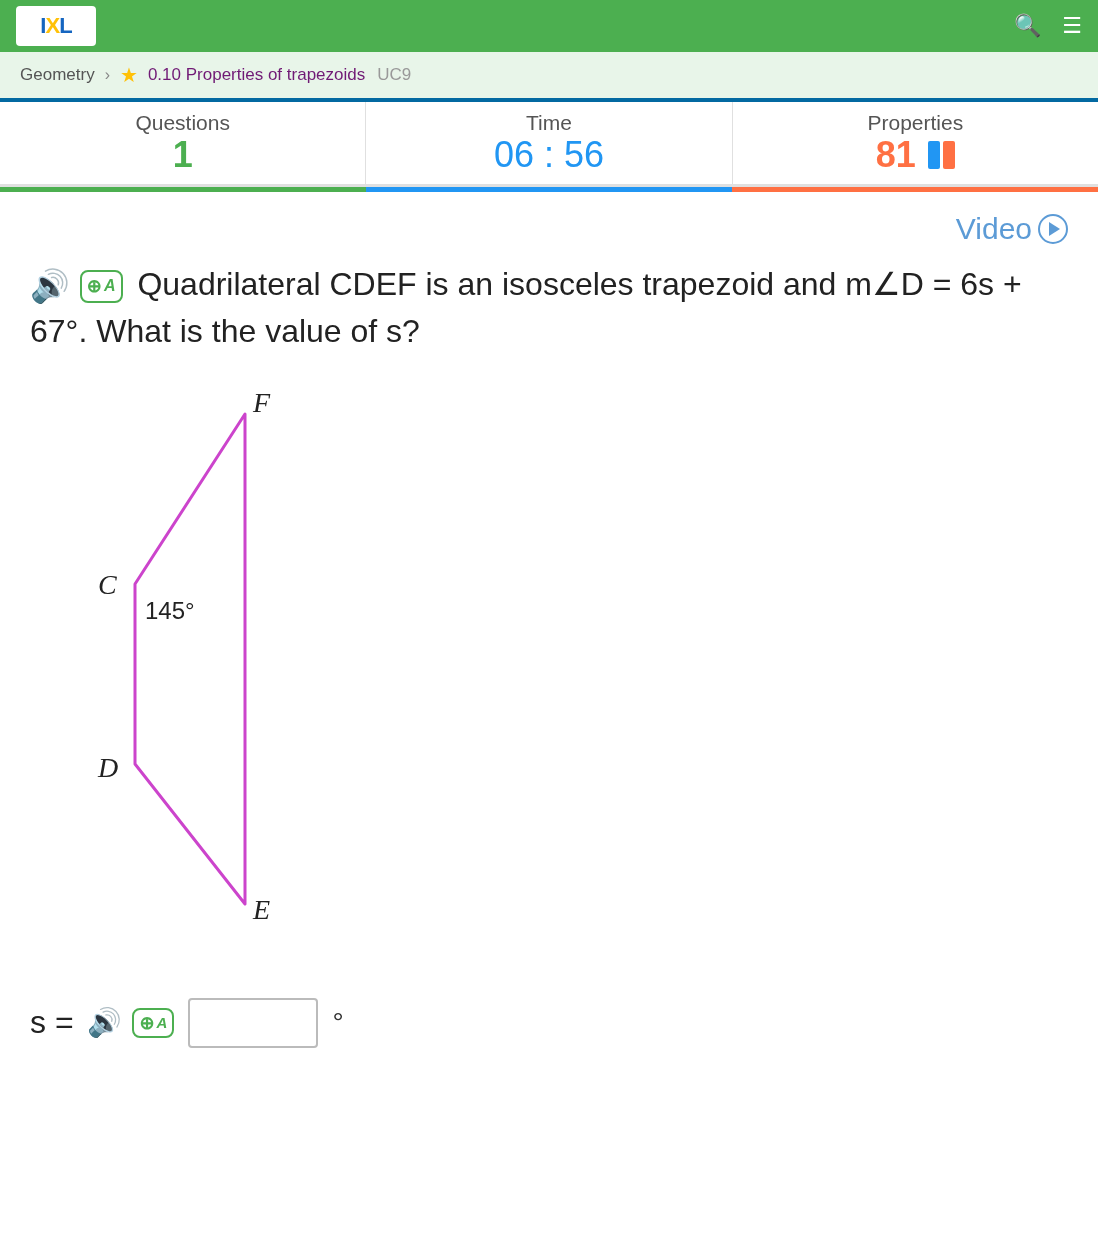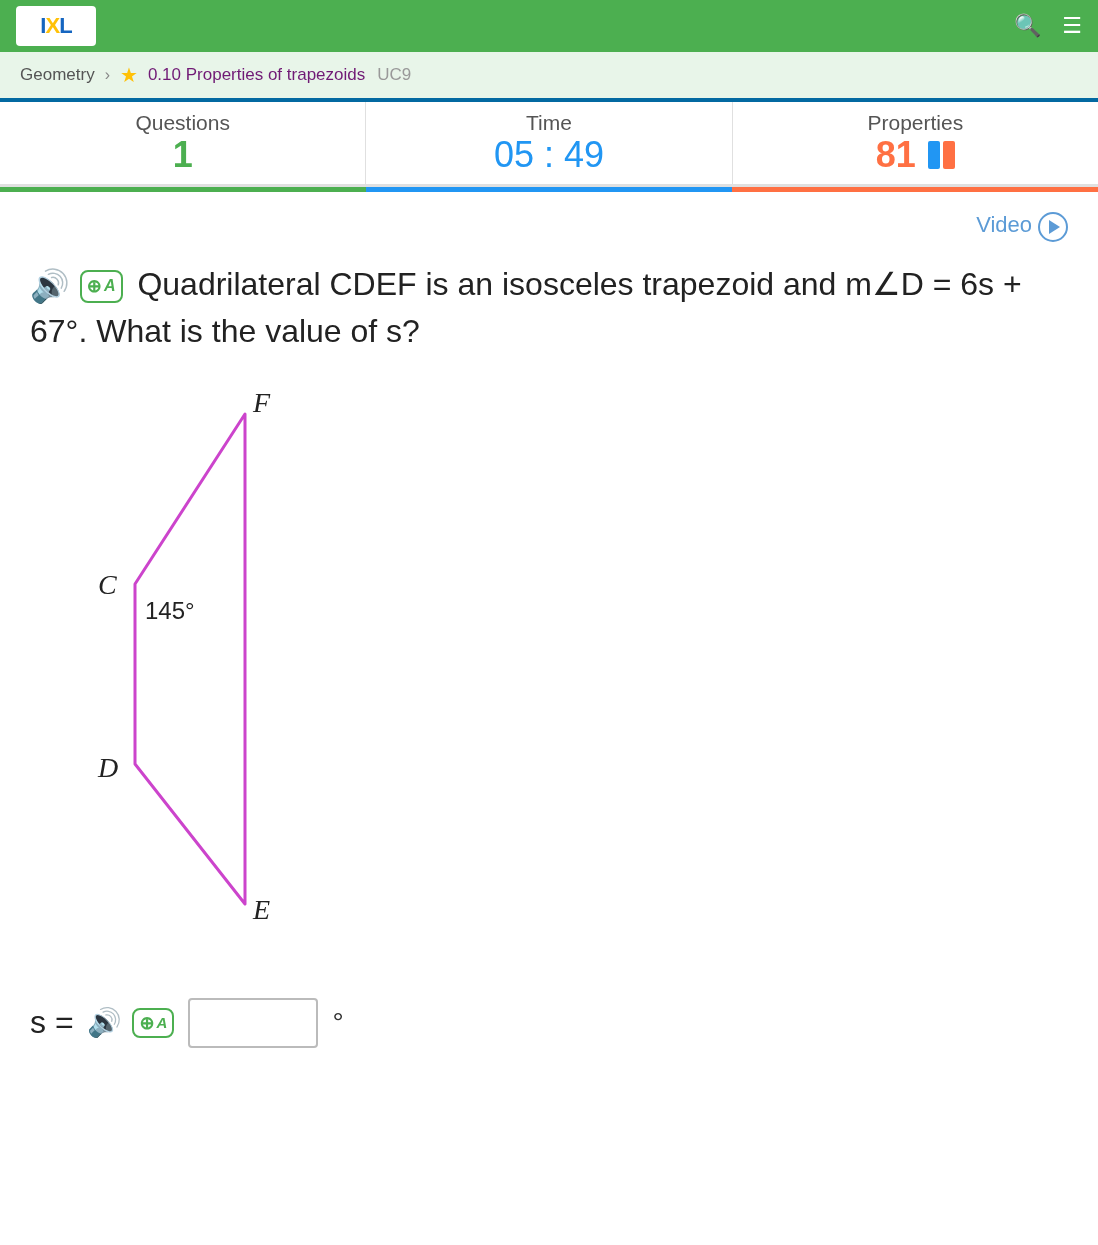--- a/index.html
+++ b/index.html
@@ -122,24 +122,24 @@
       padding: 20px 30px 30px 30px;
       position: relative;
     }
 
     
     .video-btn {
       position: absolute;
       top: 20px;
       right: 30px;
       color: #5c9bd6;
-      font-size: 22px;
+      font-size: 30px;
       cursor: pointer;
       display: flex;
-      align-items: flex-start;
+      align-items: center;
       gap: 6px;
     }
     .video-play-circle {
       width: 30px;
       height: 30px;
       border: 2.5px solid #5c9bd6;
       border-radius: 50%;
       display: flex;
       align-items: center;
       justify-content: center;
@@ -242,21 +242,21 @@
   <span class="lesson-code">UC9</span>
 </div>
 
 <div class="stats-bar">
   <div class="stat-cell">
     <div class="stat-label">Questions</div>
     <div class="stat-value-green">1</div>
   </div>
   <div class="stat-cell">
     <div class="stat-label">Time</div>
-    <div class="stat-value-blue">05 : 49</div>
+    <div class="stat-value-blue">06 : 56</div>
   </div>
   <div class="stat-cell">
     <div class="stat-label">Properties</div>
     <div class="stat-value-orange">
       <span>81</span>
       <div class="smartscore-badges">
         <div class="badge-blue"></div>
         <div class="badge-orange"></div>
       </div>
     </div>

